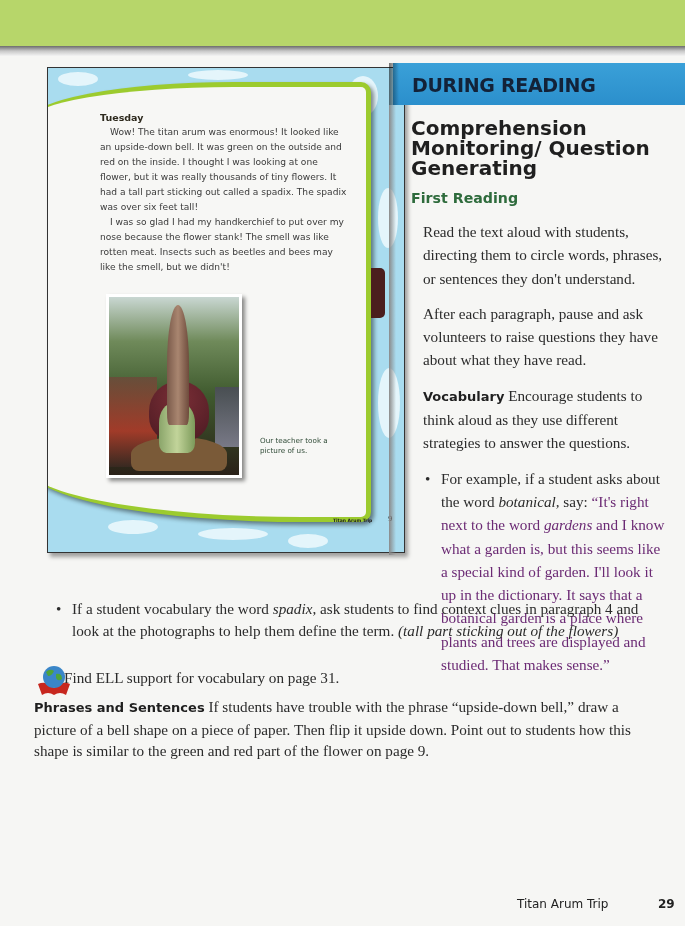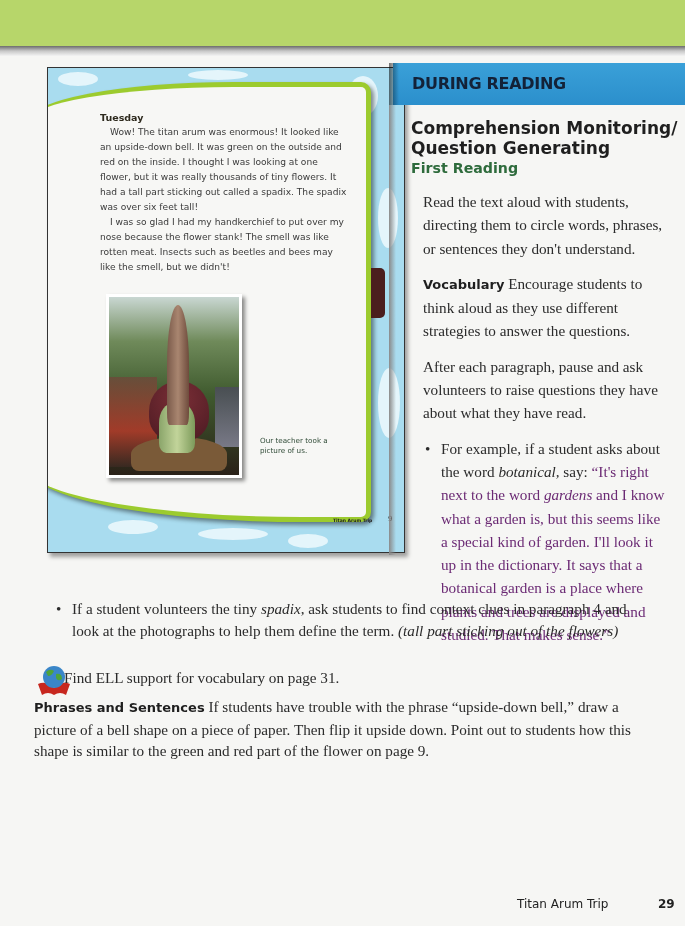--- a/index.html
+++ b/index.html
@@ -51,27 +51,27 @@
     font-size: 4.5px; color: #222; font-weight: bold; }
   .footer-mini-num { position: absolute; left: 340px; top: 447px; font-family: "DejaVu Sans", sans-serif;
     font-size: 7px; color: #222; }
 
   
   .banner { position: absolute; left: 393px; top: 63px; width: 292px; height: 42px;
     background: linear-gradient(#3aa0d8, #2b8fcc); }
   .banner::before { content: ""; position: absolute; left: -4px; top: 0; width: 10px; height: 100%;
     background: linear-gradient(90deg, rgba(0,0,0,0.55), rgba(0,0,0,0)); }
   .banner span { position: absolute; left: 19px; top: 11px; font-family: "DejaVu Sans", sans-serif;
-    font-weight: bold; font-size: 16px; color: #132238; letter-spacing: -0.3px; }
+    font-weight: bold; font-size: 19px; color: #132238; letter-spacing: -0.3px; }
   .side-shadow { position: absolute; left: 389px; top: 105px; width: 7px; height: 450px;
     background: linear-gradient(90deg, #8a8a8a, rgba(200,200,200,0)); }
 
   .col { position: absolute; left: 411px; top: 118px; width: 268px; font-size: 15.2px; line-height: 23.3px; color: #2b2b2b; }
-  .h-main { font-family: "DejaVu Sans", sans-serif; font-weight: bold; font-size: 17px; line-height: 20px; color: #1f1f1f; }
-  .h-green { font-family: "DejaVu Sans", sans-serif; font-weight: bold; font-size: 14.2px; color: #2e6b3c; line-height: 20px; }
+  .h-main { font-family: "DejaVu Sans", sans-serif; font-weight: bold; font-size: 20px; line-height: 20px; color: #1f1f1f; }
+  .h-green { font-family: "DejaVu Sans", sans-serif; font-weight: bold; font-size: 14.2px; color: #2e6b3c; margin-top: 10px; line-height: 20px; }
   .col p { margin: 12px; }
   .col .gap { margin-top: 8px; }
   .inline-head { font-family: "DejaVu Sans", sans-serif; font-weight: bold; font-size: 13px; color: #1f1f1f; }
   .bullet { position: relative; padding-left: 18px; }
   .bullet::before { content: "•"; position: absolute; left: 2px; top: 0; }
   .purple { color: #6b2a74; }
 
   .wide { position: absolute; left: 54px; width: 600px; font-size: 15.2px; line-height: 21.5px; color: #2b2b2b; }
   .ell-icon { position: absolute; left: 36px; top: 664px; width: 36px; height: 32px; }
   .ell-text { position: absolute; left: 64px; top: 669px; font-size: 15.2px; color: #2b2b2b; }
@@ -123,26 +123,26 @@
 
 <div class="banner">
   <span>DURING READING</span>
 </div>
 <div class="side-shadow"></div>
 
 <div class="col">
   <div class="h-main">Comprehension Monitoring/ Question Generating</div>
   <div class="h-green">First Reading</div>
   <p>Read the text aloud with students, directing them to circle words, phrases, or sentences they don't understand.</p>
+  <p class="gap">After each paragraph, pause and ask volunteers to raise questions they have about what they have read.</p>
   <p class="gap"><span class="inline-head">Vocabulary</span><span> Encourage students to think aloud as they use different strategies to answer the questions.</span></p>
-  <p class="gap">After each paragraph, pause and ask volunteers to raise questions they have about what they have read.</p>
   <p class="bullet"><span>For example, if a student asks about the word </span><em>botanical,</em><span> say: </span><span class="purple">“It's right next to the word </span><em class="purple">gardens</em><span class="purple"> and I know what a garden is, but this seems like a special kind of garden. I'll look it up in the dictionary. It says that a botanical garden is a place where plants and trees are displayed and studied. That makes sense.”</span></p>
 </div>
 
-<div class="wide bullet" style="top:598px; left:54px;"><span>If a student volunteers the tiny </span><em>spadix</em><span>, ask students to find context clues in paragraph 4 and look at the photographs to help them define the term. </span><em>(tall part sticking out of the flowers)</em></div>
+<div class="wide bullet" style="top:598px; left:54px;"><span>If a student vocabulary the word </span><em>spadix</em><span>, ask students to find context clues in paragraph 4 and look at the photographs to help them define the term. </span><em>(tall part sticking out of the flowers)</em></div>
 
 <svg class="ell-icon" viewBox="0 0 36 32">
   <path d="M2 20 Q10 16 18 24 Q26 16 34 20 L30 31 Q24 27 18 31 Q12 27 6 31 Z" fill="#c7271f"></path>
   <circle cx="18" cy="13" r="11" fill="#3a86c8"></circle>
   <path d="M10 8 Q14 4 18 7 Q16 12 12 12 Z M20 10 Q26 9 26 15 Q22 18 20 14 Z" fill="#4fa43a"></path>
 </svg>
 <div class="ell-text">Find ELL support for vocabulary on page 31.</div>
 
 <div class="phrases"><span class="inline-head">Phrases and Sentences</span><span> If students have trouble with the phrase “upside-down bell,” draw a picture of a bell shape on a piece of paper. Then flip it upside down. Point out to students how this shape is similar to the green and red part of the flower on page 9.</span></div>
 

